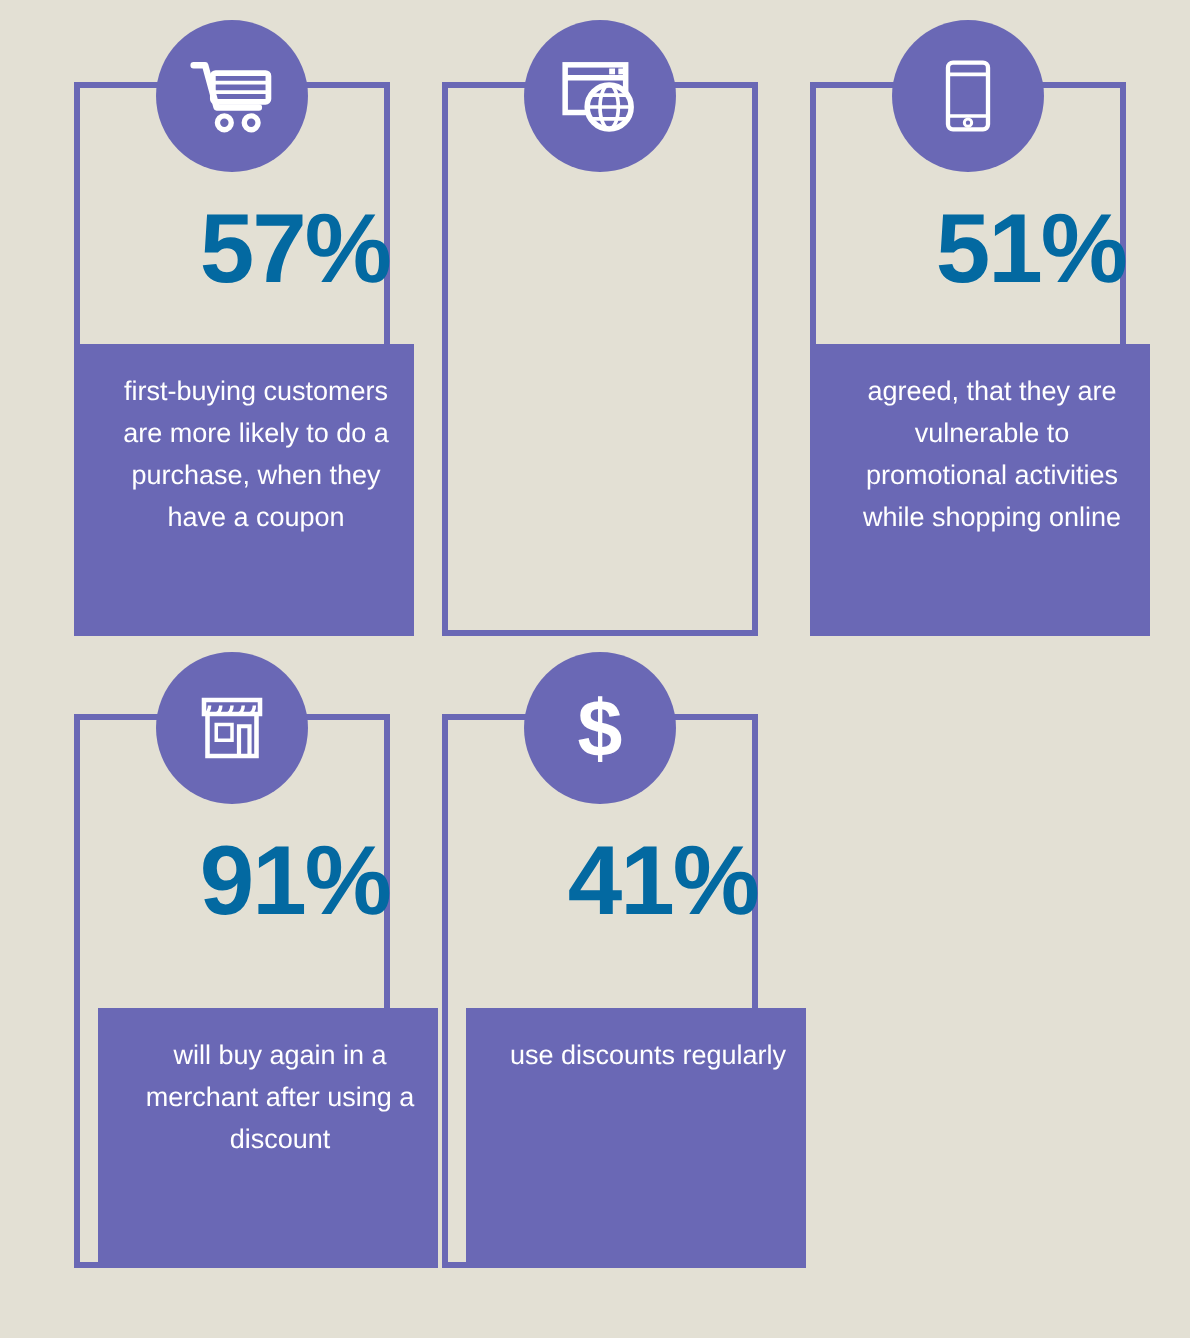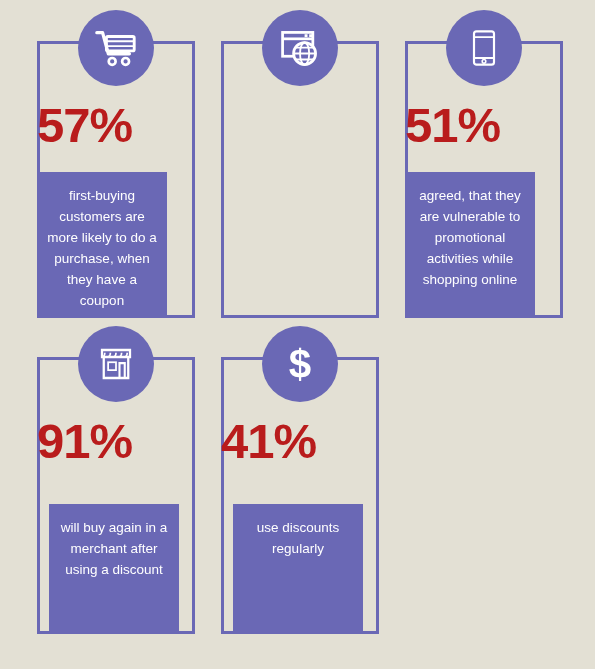--- a/index.html
+++ b/index.html
@@ -19,32 +19,32 @@
   }
   .card{position:relative;}
   .card-frame{
     position:absolute;left:0;top:0;width:158px;height:277px;
     border:3px solid #6a68b5;
     box-sizing:border-box;
     background:transparent;
   }
   .stat{
     position:absolute;left:0;top:60px;width:158px;
-    text-align:left;
+    text-align:right;
     font-size:49px;
     line-height:1;
     font-weight:bold;
-    color:#b91c1c;
+    color:#0369a1;
     letter-spacing:-1px;
   }
   .panel{
-    position:absolute;left:0;width:130px;
+    position:absolute;left:0;width:170px;
     background:#6a68b5;
     box-sizing:border-box;
-    padding:14px 8px 12px 8px;
+    padding:14px 8px 12px 20px;
     color:#ffffff;
     font-size:13.5px;
     line-height:1.55;
     text-align:center;
   }
   .r1 .panel{top:131px;height:146px;}
   .r2 .panel{top:147px;height:130px;margin-left:12px;}
   .icon-badge{
     position:absolute;left:50%;top:-31px;
     transform:translateX(-50%);

